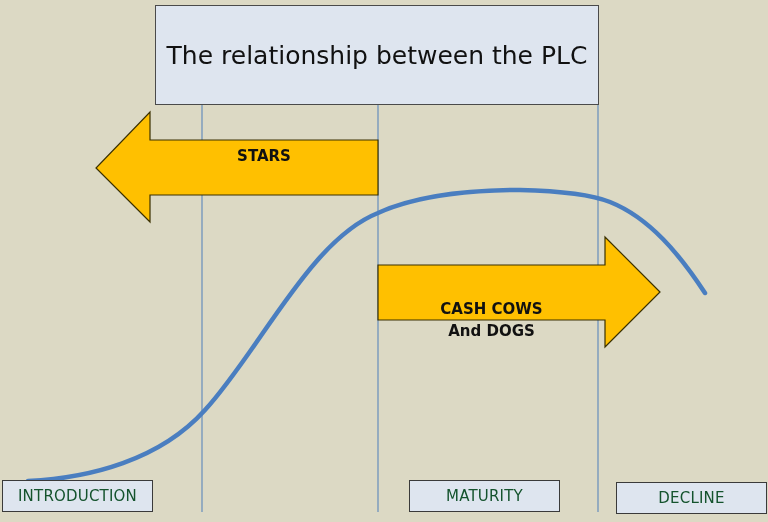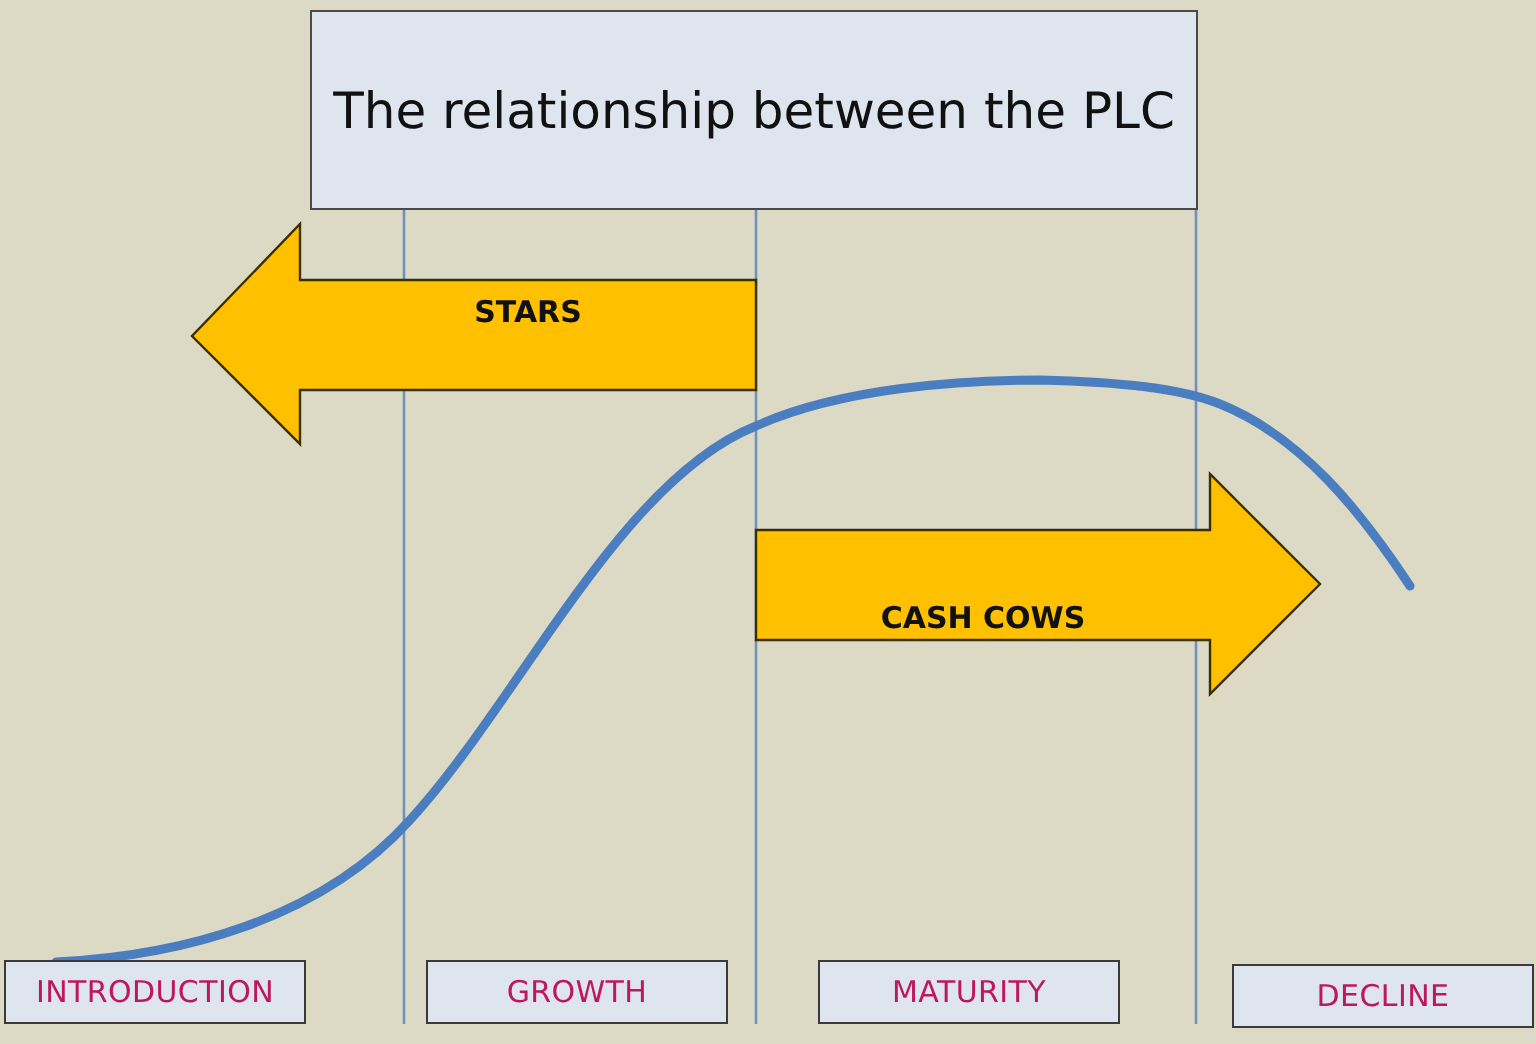--- a/index.html
+++ b/index.html
@@ -13,21 +13,21 @@
   .title-box {
     position: absolute; left: 155px; top: 5px; width: 444px; height: 100px;
     background: #dee5ef; border: 1.5px solid #4a4a4a; box-sizing: border-box;
     display: flex; flex-direction: column; align-items: center; justify-content: center;
     color: #111; font-size: 25px; line-height: 35px; text-align: center;
   }
   .stage-label {
     position: absolute; height: 32px;
     background: #dee5ef; border: 1.5px solid #3a3a3a; box-sizing: border-box;
     display: flex; align-items: center; justify-content: center;
-    font-size: 15px; color: #be185d; letter-spacing: 0.2px;
+    font-size: 15px; color: #14532d; letter-spacing: 0.2px;
   }
   .arrow-text {
     position: absolute; text-align: center; font-weight: bold;
     font-size: 15px; line-height: 22px; color: #111;
     font-family: "DejaVu Sans", "Liberation Sans", sans-serif;
   }
 </style>
 </head>
 <body>
 
@@ -49,20 +49,20 @@
   <div class="title-box">
     <div>The relationship between the PLC</div>
   </div>
 
   <div class="arrow-text" style="left:150px; top:145px; width:228px;">
     <div>STARS</div>
   </div>
 
   <div class="arrow-text" style="left:378px; top:270px; width:227px;margin-top:28px;">
     <div>CASH COWS</div>
+    <div>And DOGS</div>
   </div>
 
   <div class="stage-label" style="left:2px; top:480px; width:151px;">INTRODUCTION</div>
-  <div class="stage-label" style="left:213px; top:480px; width:151px;">GROWTH</div>
   <div class="stage-label" style="left:409px; top:480px; width:151px;">MATURITY</div>
   <div class="stage-label" style="left:616px; top:482px; width:151px;">DECLINE</div>
 
 </div>
 
 </body></html>

